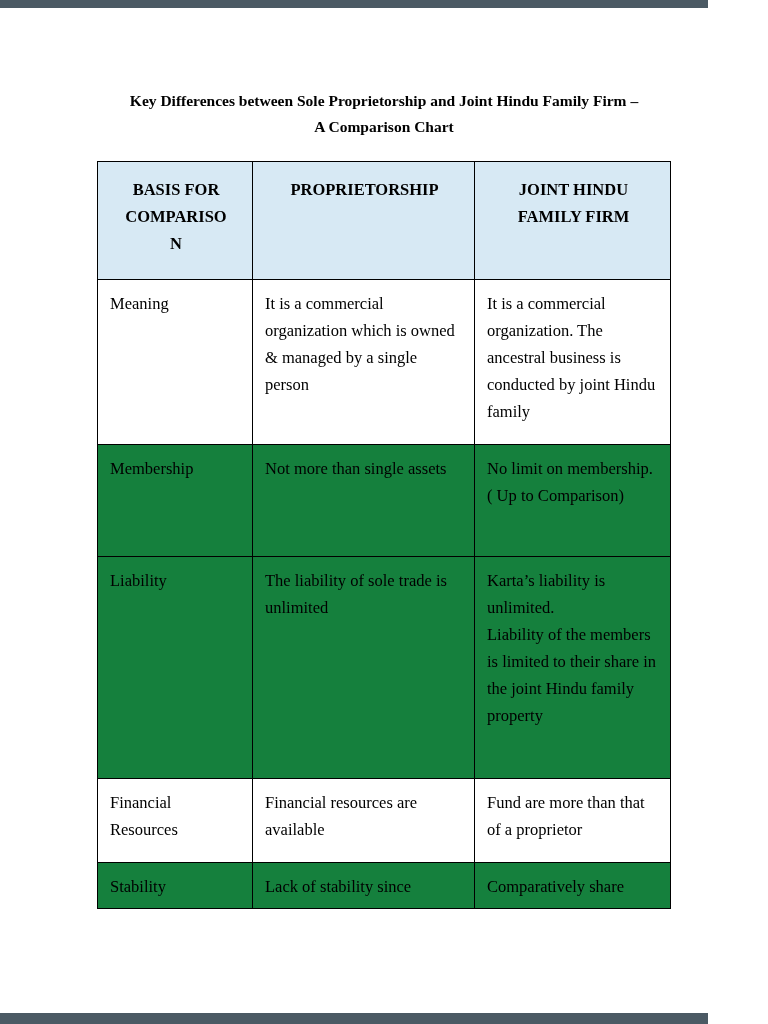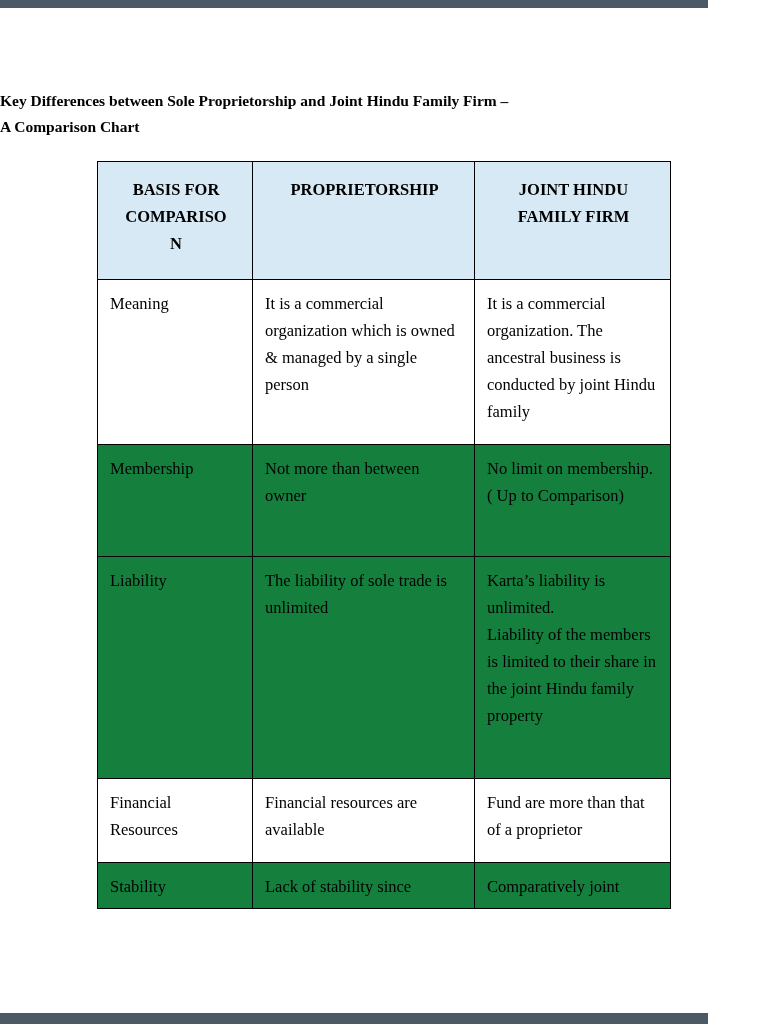--- a/index.html
+++ b/index.html
@@ -29,21 +29,21 @@
     position: absolute;
     top: 8px;
     left: 0;
     width: 768px;
     height: 1005px;
     background: #ffffff;
   }
 
   .doc-title {
     margin-top: 80px;
-    text-align: left;
+    text-align: center;
     font-weight: bold;
     font-size: 15.5px;
     line-height: 26px;
   }
 
   table.cmp-table {
     border-collapse: collapse;
     margin: 21px 0 0 97px;
     width: 573px;
     table-layout: fixed;
@@ -113,36 +113,36 @@
       </tr>
     </thead>
     <tbody>
       <tr class="r-meaning">
         <td>Meaning</td>
         <td>It is a commercial organization which is owned &amp; managed by a single person</td>
         <td>It is a commercial organization. The ancestral business is conducted by joint Hindu family</td>
       </tr>
       <tr class="r-membership shade">
         <td>Membership</td>
-        <td>Not more than between owner</td>
+        <td>Not more than single assets</td>
         <td>No limit on membership.
 ( Up to Comparison)</td>
       </tr>
       <tr class="r-liability shade">
         <td>Liability</td>
         <td>The liability of sole trade is unlimited</td>
         <td>Karta’s liability is unlimited.
 Liability of the members is limited to their share in the joint Hindu family property</td>
       </tr>
       <tr class="r-financial">
         <td>Financial Resources</td>
         <td>Financial resources are available</td>
         <td>Fund are more than that of a proprietor</td>
       </tr>
       <tr class="r-stability shade">
         <td>Stability</td>
         <td>Lack of stability since</td>
-        <td>Comparatively joint</td>
+        <td>Comparatively share</td>
       </tr>
     </tbody>
   </table>
 
 </div>
 
 </body></html>

